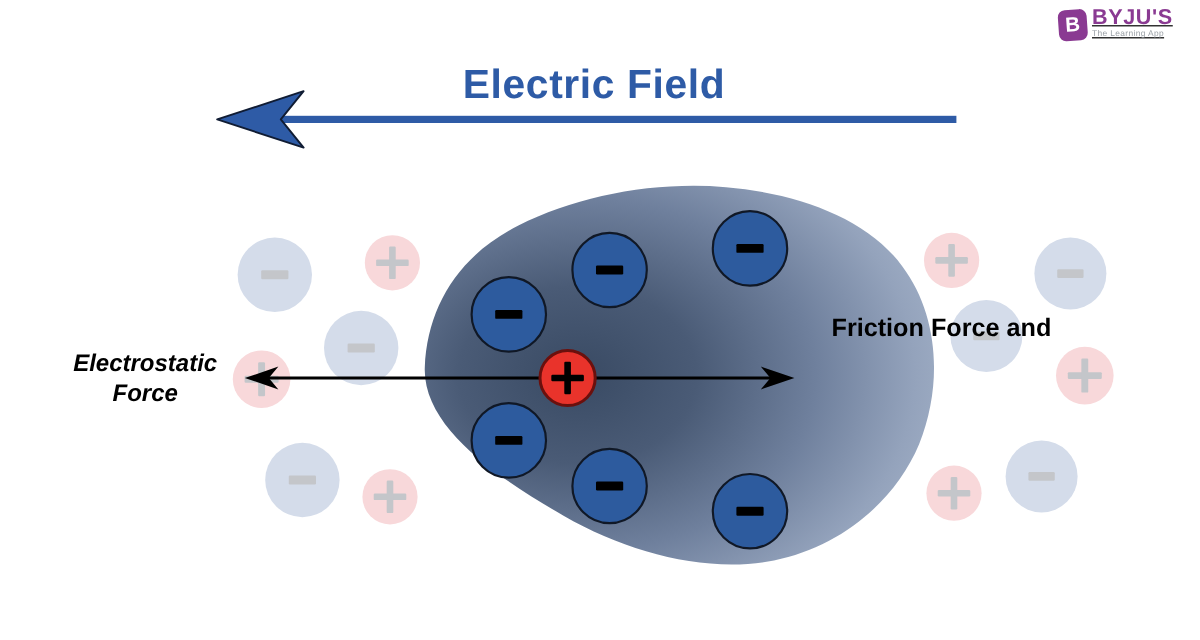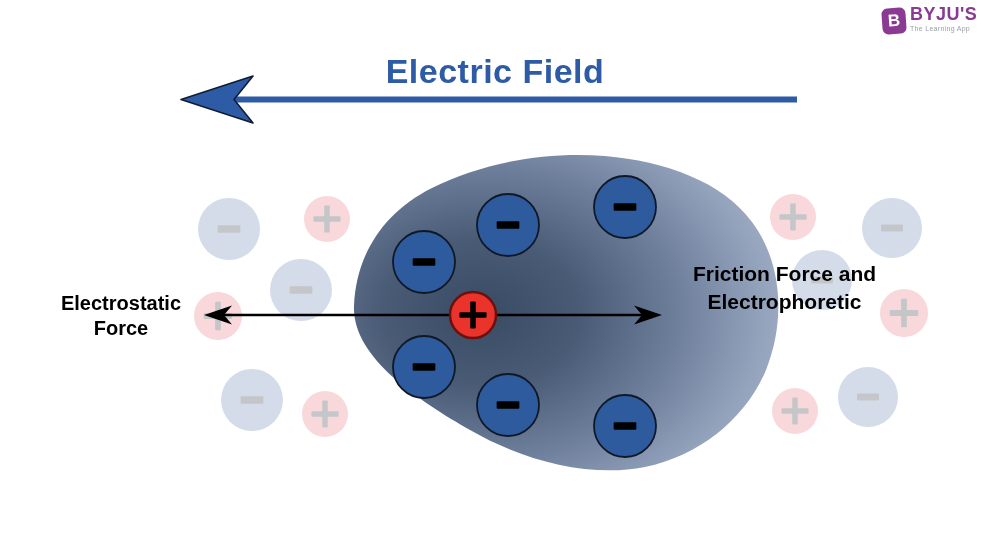--- a/index.html
+++ b/index.html
@@ -27,20 +27,21 @@
   #title-label {
     left: 330px; top: 52px; width: 330px;
     font-size: 34px;
     letter-spacing: 0.5px;
     z-index: 2;
   }
   #left-label {
     left: 31px; top: 291px; width: 180px;
     font-size: 20px;
     line-height: 25px;
+    font-style: italic;
   }
   #right-label {
     left: 662px; top: 260px; width: 245px;
     font-size: 21px;
     line-height: 28px;
   }
   
   #logo {
     position: absolute;
     left: 882px; top: 5px;
@@ -54,21 +55,21 @@
     margin-top: 3px;
     border-radius: 6px;
     display: flex;
     align-items: center;
     justify-content: center;
     color: #ffffff;
     font-weight: bold;
     font-size: 17px;
     transform: rotate(-4deg);
   }
-  #logo-textcol { margin-left: 4px; line-height: 1; }
+  #logo-textcol { margin-left: 4px; line-height: 1; text-decoration: underline; }
   #logo-name {
     font-weight: bold;
     font-size: 18px;
     letter-spacing: 0.5px;
   }
   #logo-tagline {
     font-size: 7px;
     color: #9aa0a6;
     margin-top: 2px;
     letter-spacing: 0.3px;
@@ -88,21 +89,20 @@
   </div>
 
   <div id="title-label" class="label" style="color: rgb(46, 91, 166);">Electric Field</div>
 
   <div id="left-label" class="label">
     <div>Electrostatic</div>
     <div>Force</div>
   </div>
   <div id="right-label" class="label">
     <div>Friction Force and</div>
-    <div>Electrophoretic</div>
   </div>
 
   <svg id="diagram-svg" viewBox="0 0 1000 533" xmlns="http://www.w3.org/2000/svg">
     <defs>
       <radialGradient id="blobGrad" cx="0.30" cy="0.50" r="0.78">
         <stop offset="0" stop-color="#394a63"></stop>
         <stop offset="0.30" stop-color="#4a5b76"></stop>
         <stop offset="0.60" stop-color="#6f809d"></stop>
         <stop offset="0.85" stop-color="#94a3bc"></stop>
         <stop offset="1" stop-color="#a4b2c8"></stop>

